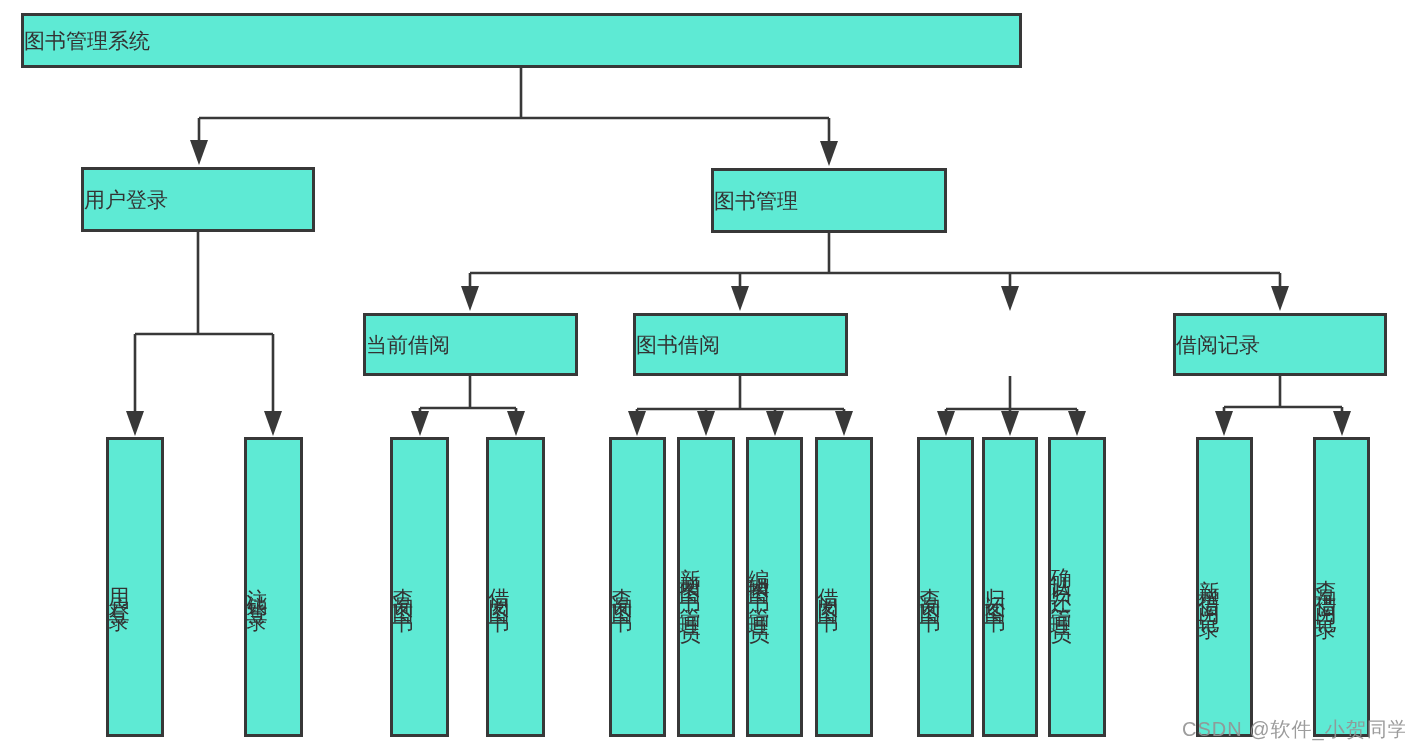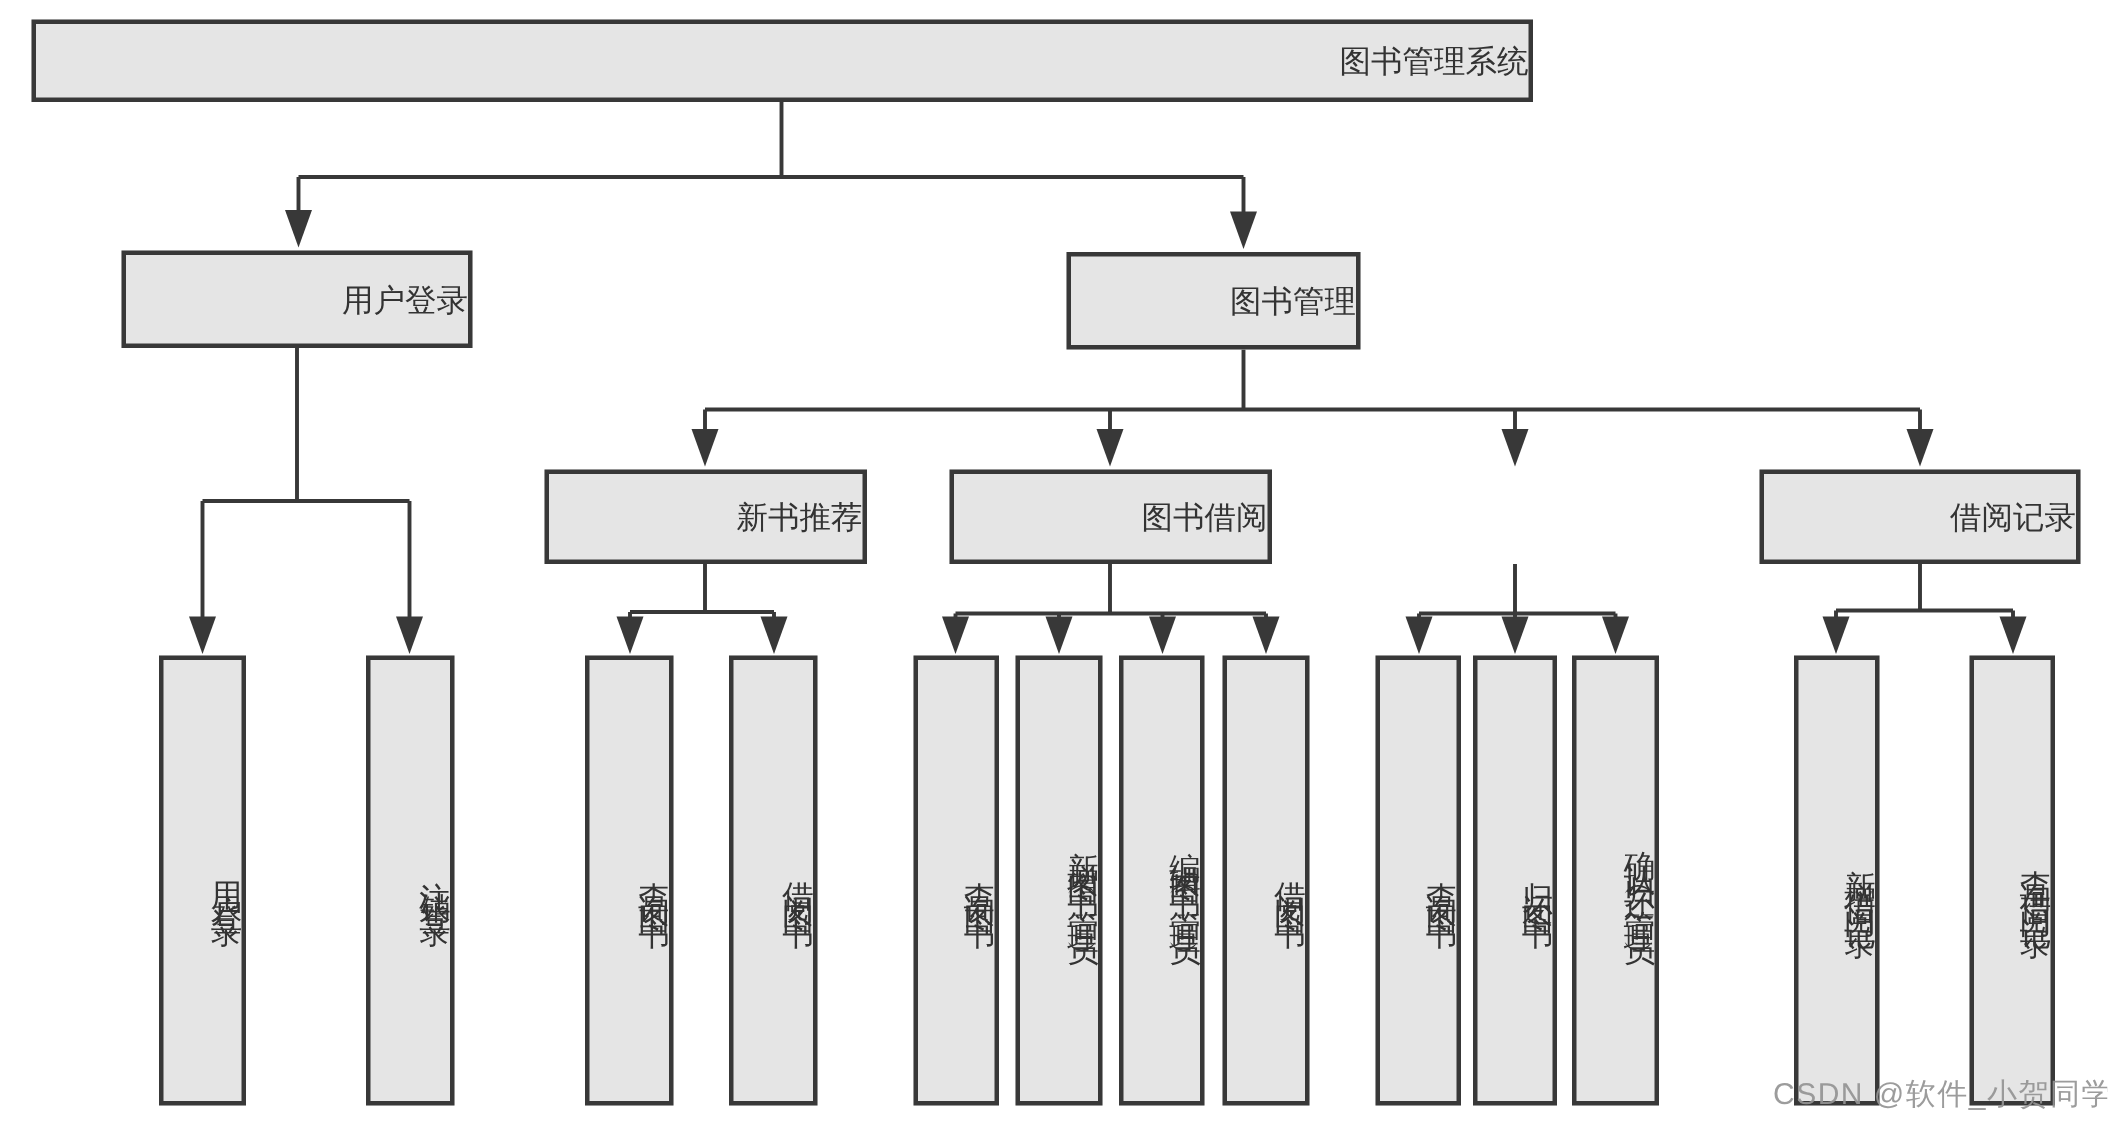--- a/index.html
+++ b/index.html
@@ -9,24 +9,24 @@
     background:#ffffff;
     font-family:"Liberation Sans","DejaVu Sans",sans-serif;
     color:#333333;
     overflow:hidden;
   }
   .connectors{position:absolute;left:0;top:0;}
   .node{
     position:absolute;
     box-sizing:border-box;
     border:3px solid #383838;
-    background:#e5e5e5;
+    background:#5eead4;
     display:flex;
     align-items:center;
-    justify-content:flex-end;
+    justify-content:flex-start;
     font-size:21px;
     color:#333333;
   }
   .leaf{top:437px;height:300px;}
   .leaf .vtext{
     writing-mode:vertical-rl;
     text-orientation:mixed;
     letter-spacing:8px;
     line-height:1;
     font-size:21px;
@@ -87,26 +87,26 @@
     </g>
   </svg>
 
   <div class="node" style="left:21px;top:13px;width:1001px;height:55px">
     <span>图书管理系统</span>
   </div>
 
   <div class="node" style="left:81px;top:167px;width:234px;height:65px">
     <span>用户登录</span>
   </div>
-  <div class="node" style="left:711px;top:168px;width:196px;height:65px">
+  <div class="node" style="left:711px;top:168px;width:236px;height:65px">
     <span>图书管理</span>
   </div>
 
   <div class="node" style="left:363px;top:313px;width:215px;height:63px">
-    <span>新书推荐</span>
+    <span>当前借阅</span>
   </div>
   <div class="node" style="left:633px;top:313px;width:215px;height:63px">
     <span>图书借阅</span>
   </div>
   <div class="node" style="left:1173px;top:313px;width:214px;height:63px">
     <span>借阅记录</span>
   </div>
 
   <div class="node leaf" style="left:106px;width:58px">
     <span class="vtext">用户登录</span>

